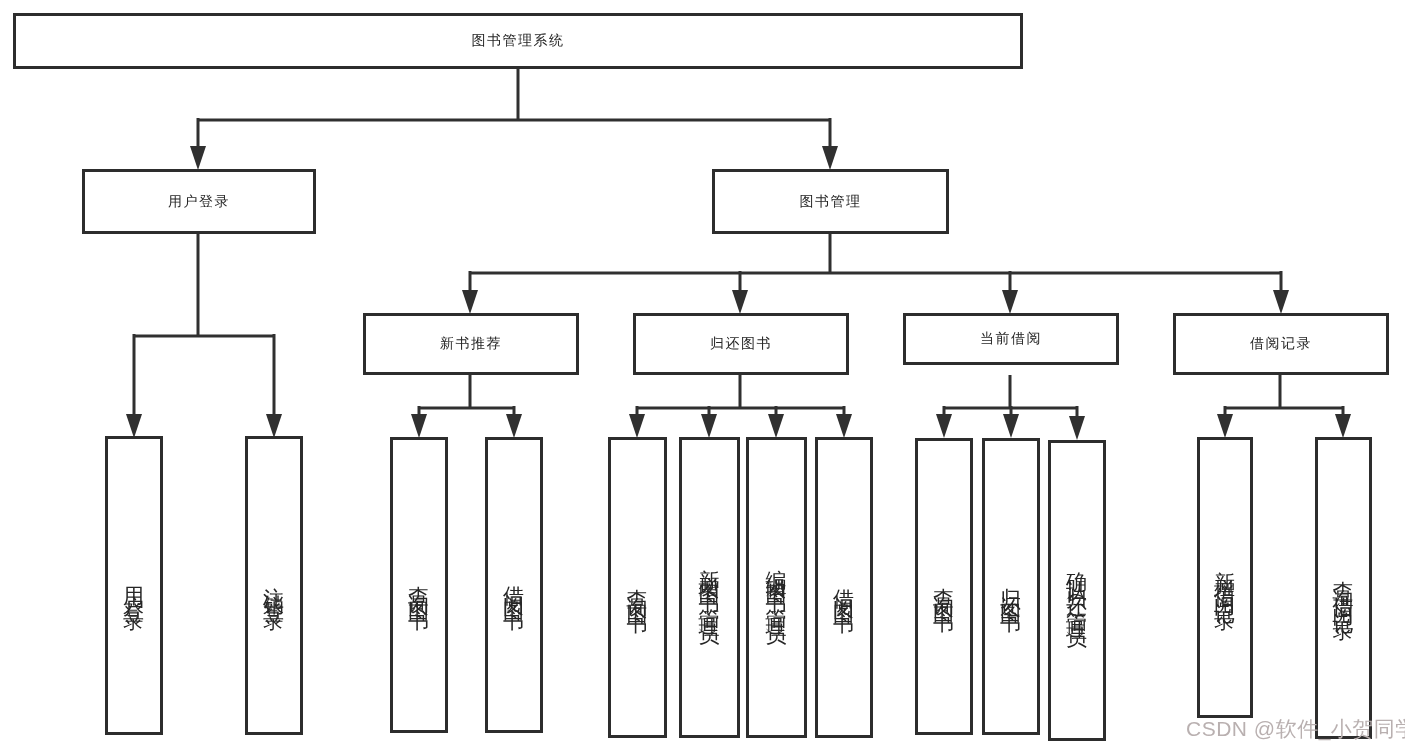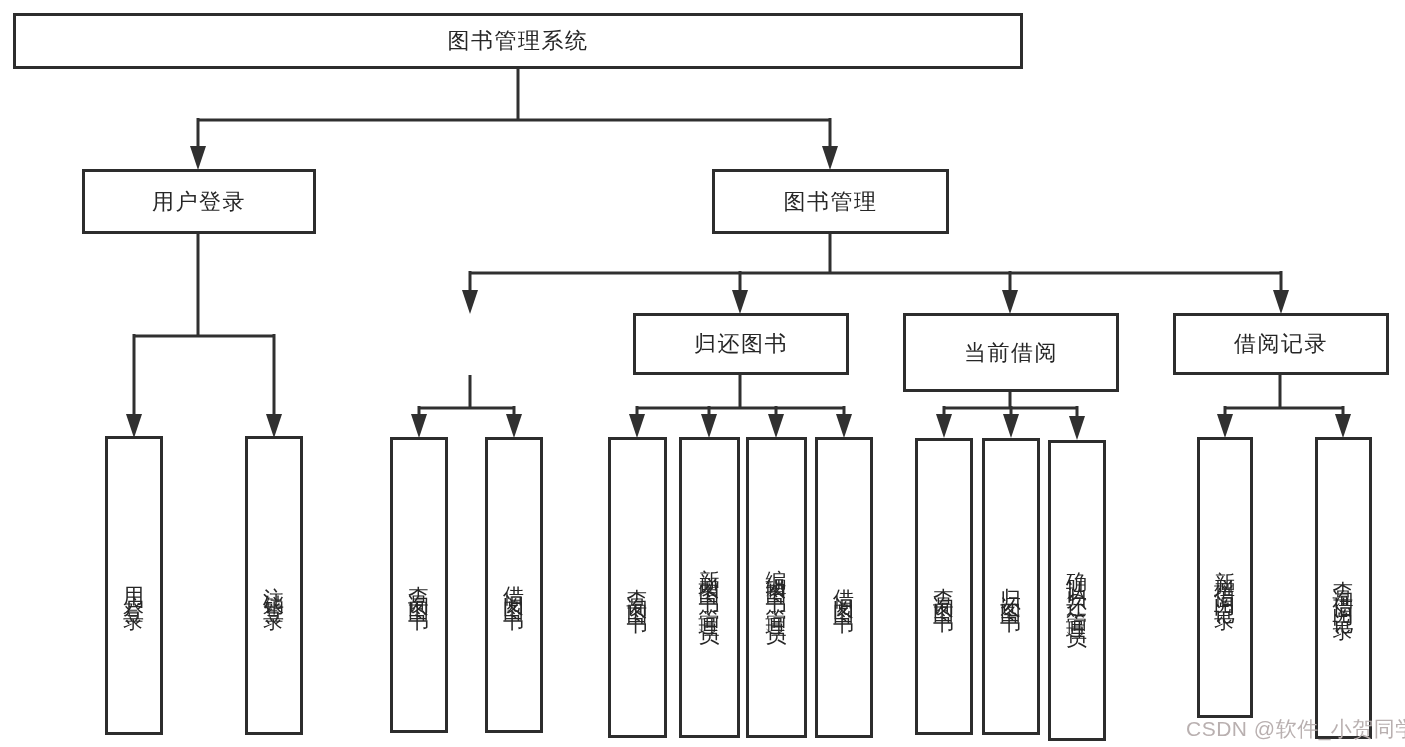--- a/index.html
+++ b/index.html
@@ -6,21 +6,21 @@
   .stage{
     position:relative;width:1405px;height:747px;background:#ffffff;overflow:hidden;
     font-family:"Liberation Sans",sans-serif;color:#262626;
   }
   .wires{position:absolute;left:0;top:0;}
   .node{
     position:absolute;box-sizing:border-box;background:#ffffff;
     border:3px solid #2d2d2d;display:flex;align-items:center;justify-content:center;
     text-align:center;
   }
-  .hlabel{font-size:22px;letter-spacing:1.5px;white-space:nowrap;}
+  .hlabel{font-size:14px;letter-spacing:1.5px;white-space:nowrap;}
   .vtext{
     writing-mode:vertical-rl;text-orientation:mixed;
     font-size:21px;letter-spacing:8px;line-height:1;white-space:nowrap;
   }
   .watermark{
     position:absolute;left:1186px;top:715px;font-size:21px;letter-spacing:0.5px;
     color:#b9b0b0;white-space:nowrap;z-index:5;
   }
 </style>
 </head>
@@ -72,24 +72,27 @@
     <span class="hlabel">图书管理系统</span>
   </div>
 
   <div class="node" style="left:82px;top:169px;width:234px;height:65px">
     <span class="hlabel">用户登录</span>
   </div>
   <div class="node" style="left:712px;top:169px;width:237px;height:65px">
     <span class="hlabel">图书管理</span>
   </div>
 
+  <div class="node" style="left:363px;top:313px;width:216px;height:62px">
+    <span class="hlabel">新书推荐</span>
+  </div>
   <div class="node" style="left:633px;top:313px;width:216px;height:62px">
     <span class="hlabel">归还图书</span>
   </div>
-  <div class="node" style="left:903px;top:313px;width:216px;height:79px">
+  <div class="node" style="left:903px;top:313px;width:216px;height:52px">
     <span class="hlabel">当前借阅</span>
   </div>
   <div class="node" style="left:1173px;top:313px;width:216px;height:62px">
     <span class="hlabel">借阅记录</span>
   </div>
 
   <div class="node" style="left:105px;top:436px;width:58px;height:299px">
     <span class="vtext">用户登录</span>
   </div>
   <div class="node" style="left:245px;top:436px;width:58px;height:299px">

